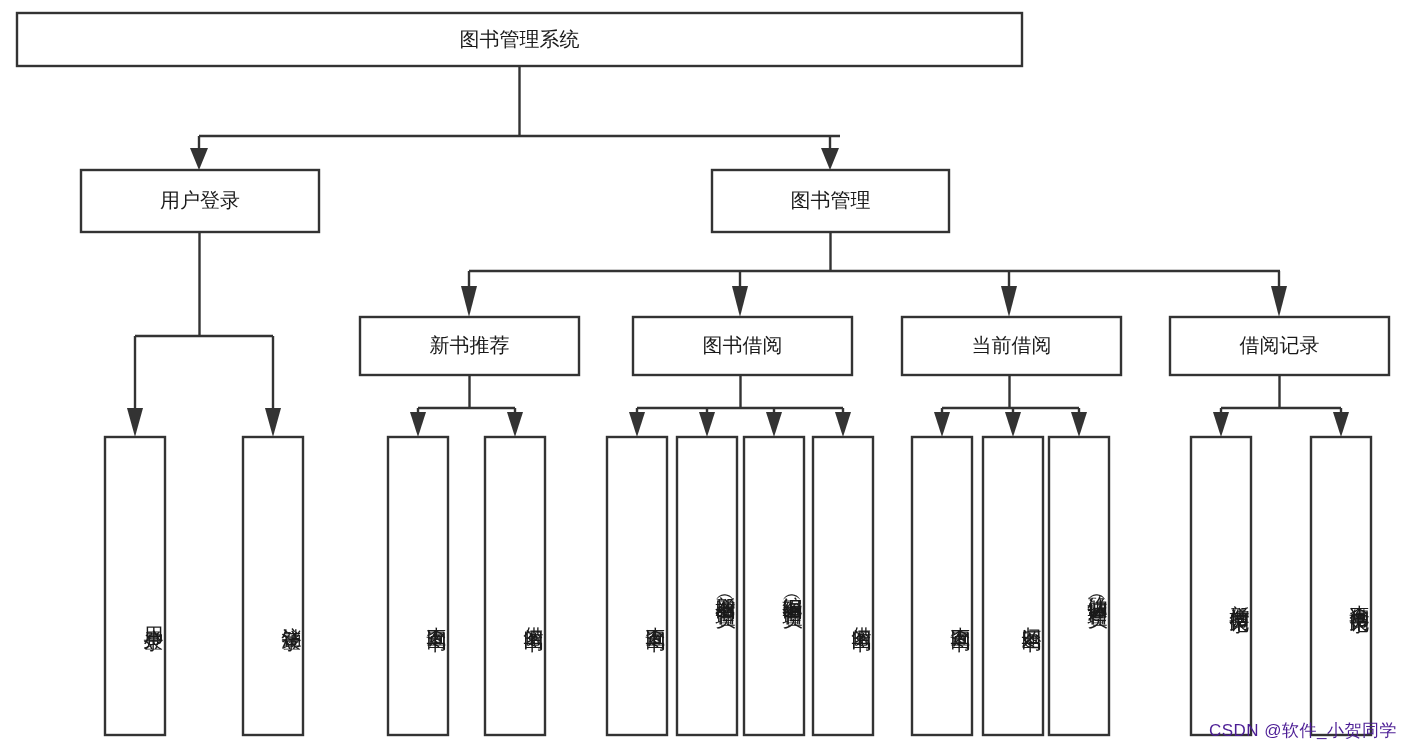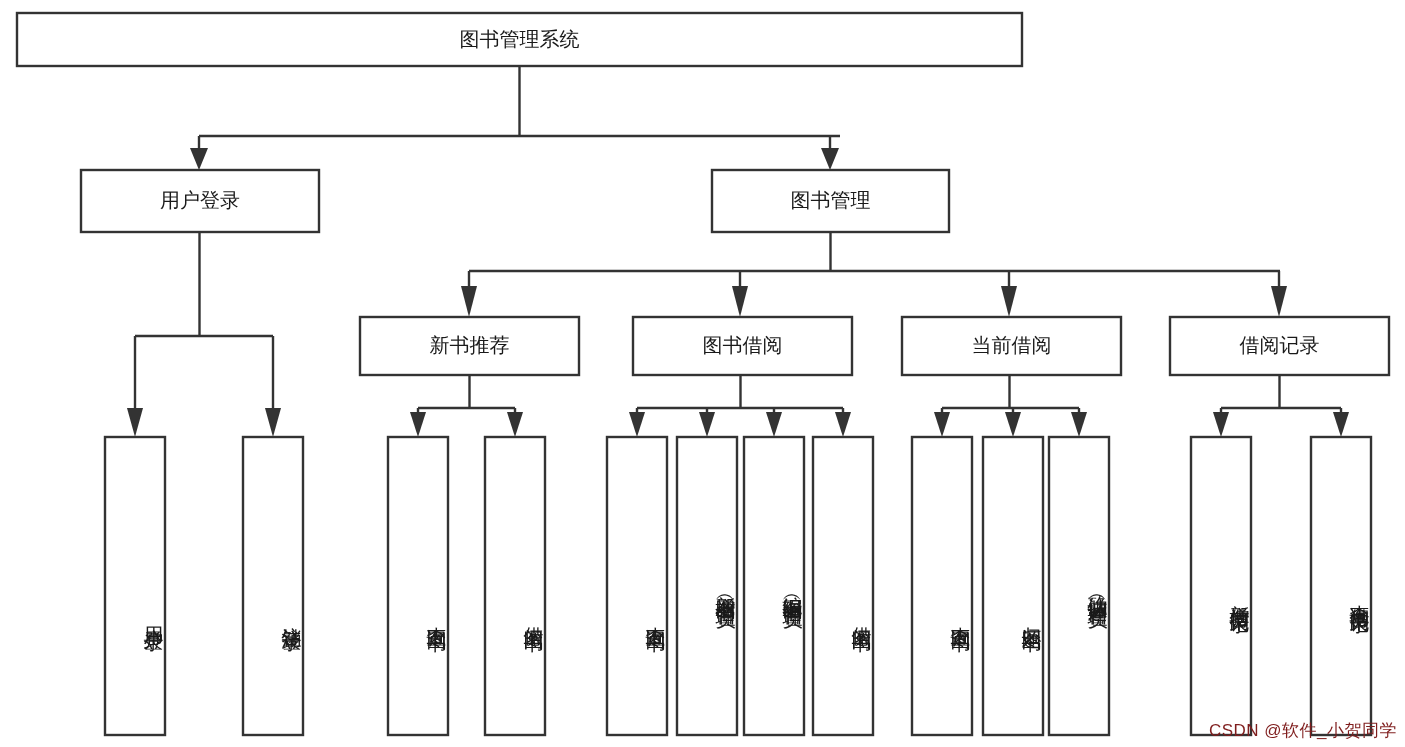--- a/index.html
+++ b/index.html
@@ -60,21 +60,21 @@
     justify-content: center;
     white-space: nowrap;
     pointer-events: none;
   }
   .watermark {
     position: absolute;
     right: 8px;
     bottom: 5px;
     font-family: "Liberation Sans", "DejaVu Sans", sans-serif;
     font-size: 17px;
-    color: #7f1d1d;
+    color: #4c1d95;
     letter-spacing: 0.5px;
     user-select: none;
   }
 </style>
 </head>
 <body>
 
 <div id="stage">
 
   <svg id="diagram-svg" viewBox="0 0 1405 747">

